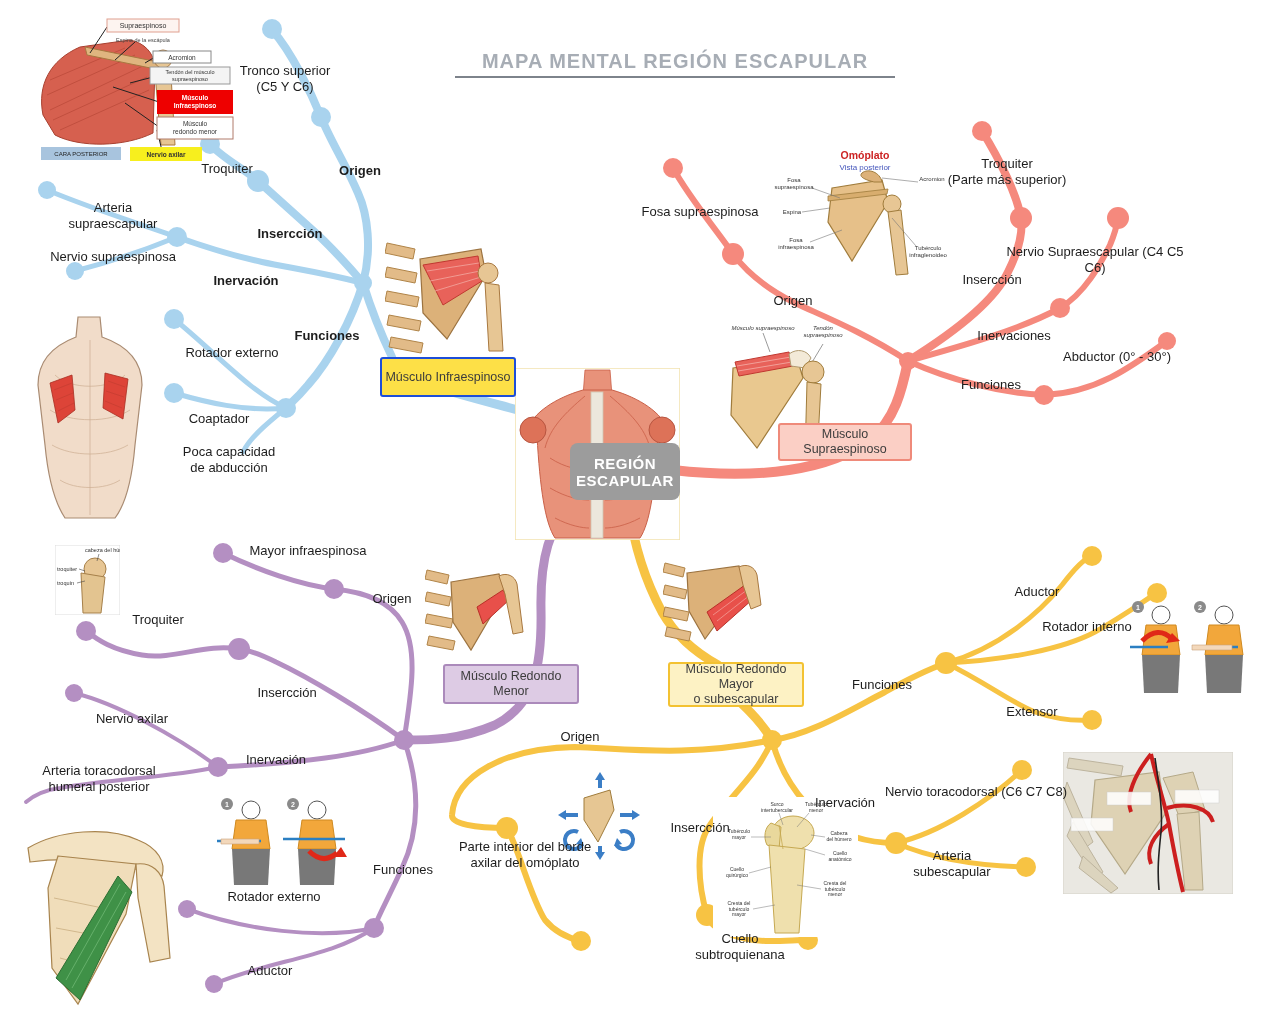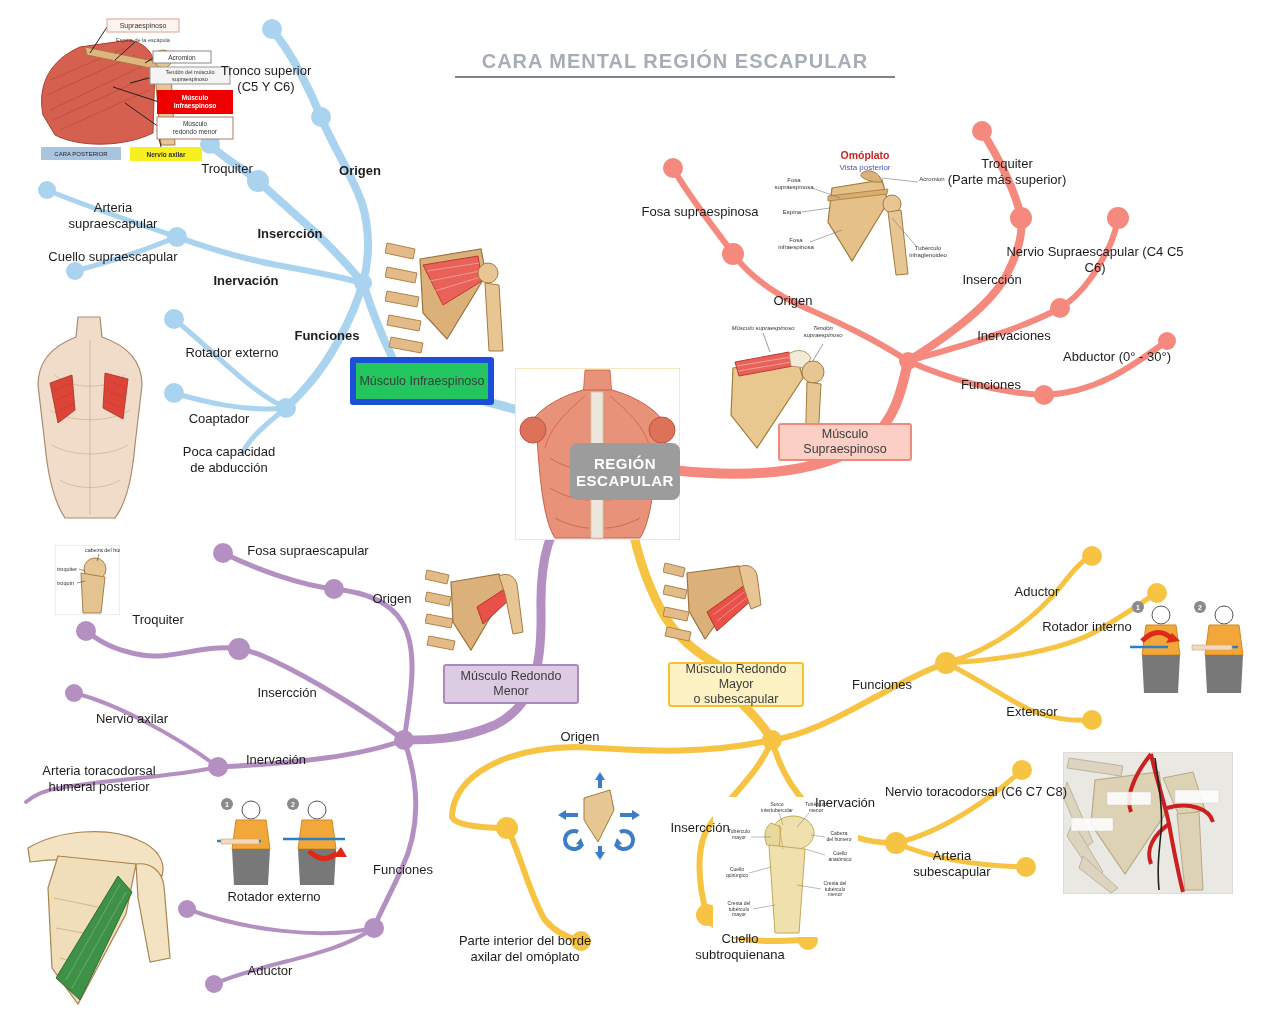--- a/index.html
+++ b/index.html
@@ -9,21 +9,21 @@
          font-size:20px;font-weight:bold;letter-spacing:1px;color:#a7adb5;}
   .title-line{position:absolute;left:455px;top:76px;width:440px;height:0;
               border-top:2px solid #7d838b;}
   svg.links{position:absolute;left:0;top:0;}
   .lbl{position:absolute;transform:translate(-50%,-50%);white-space:pre-line;text-align:center;
        font-size:13px;line-height:1.22;color:#1d1d1d;}
   .lbl.b{font-weight:bold;}
   .mbox{position:absolute;display:flex;align-items:center;justify-content:center;text-align:center;
         font-size:12.5px;color:#3c3c3c;border-radius:3px;line-height:1.2;white-space:pre-line;
         box-shadow:0 0 0 0;}
-  .mbox.blue{background:#22c55e;border:6px solid #1d4ed8;}
+  .mbox.blue{background:#fde047;border:2px solid #1d4ed8;margin-left:30px;}
   .mbox.red{background:#fbcfc5;border:2px solid #ef8a7a;}
   .mbox.purple{background:#ddcbe4;border:2px solid #ab8abb;}
   .mbox.yellow{background:#fdf2c4;border:2px solid #f3c232;}
   .center-node{position:absolute;left:570px;top:443px;width:110px;height:57px;background:#9c9c9c;
                border-radius:8px;color:#ffffff;font-weight:bold;font-size:15px;letter-spacing:.5px;
                display:flex;align-items:center;justify-content:center;text-align:center;white-space:pre-line;}
   .img{position:absolute;}
   .img svg{display:block;}
 </style>
 </head>
@@ -476,59 +476,59 @@
           <path d="M 42,140 L 78,150"></path>
       </g>
       <path d="M 100,58 L 114,74 L 62,182 L 38,160 Z" fill="#3f9147" stroke="#2c6e33" stroke-width="1"></path>
       <g stroke="#6fb874" stroke-width=".8">
           <path d="M 102,66 L 48,162"></path>
           <path d="M 108,74 L 54,170"></path>
         </g>
     </svg>
   </div>
 
-  <div class="lbl" style="left:266px;top:79px">Tronco superior
+  <div class="lbl" style="left:285px;top:79px">Tronco superior
 (C5 Y C6)</div>
   <div class="lbl" style="left:227px;top:169px">Troquiter</div>
   <div class="lbl b" style="left:360px;top:171px">Origen</div>
   <div class="lbl b" style="left:290px;top:234px">Insercción</div>
   <div class="lbl b" style="left:246px;top:281px">Inervación</div>
   <div class="lbl" style="left:113px;top:216px">Arteria
 supraescapular</div>
-  <div class="lbl" style="left:113px;top:257px">Cuello supraescapular</div>
+  <div class="lbl" style="left:113px;top:257px">Nervio supraespinosa</div>
   <div class="lbl b" style="left:327px;top:336px">Funciones</div>
   <div class="lbl" style="left:232px;top:353px">Rotador externo</div>
   <div class="lbl" style="left:219px;top:419px">Coaptador</div>
   <div class="lbl" style="left:229px;top:460px">Poca capacidad
 de abducción</div>
 
   <div class="lbl" style="left:700px;top:212px">Fosa supraespinosa</div>
   <div class="lbl" style="left:793px;top:301px">Origen</div>
   <div class="lbl" style="left:1007px;top:172px">Troquiter
 (Parte más superior)</div>
   <div class="lbl" style="left:992px;top:280px">Insercción</div>
   <div class="lbl" style="left:1095px;top:260px">Nervio Supraescapular (C4 C5 C6)</div>
   <div class="lbl" style="left:1014px;top:336px">Inervaciones</div>
   <div class="lbl" style="left:1117px;top:357px">Abductor (0° - 30°)</div>
   <div class="lbl" style="left:991px;top:385px">Funciones</div>
 
-  <div class="lbl" style="left:308px;top:551px">Fosa supraescapular</div>
+  <div class="lbl" style="left:308px;top:551px">Mayor infraespinosa</div>
   <div class="lbl" style="left:392px;top:599px">Origen</div>
   <div class="lbl" style="left:158px;top:620px">Troquiter</div>
   <div class="lbl" style="left:287px;top:693px">Insercción</div>
   <div class="lbl" style="left:132px;top:719px">Nervio axilar</div>
   <div class="lbl" style="left:276px;top:760px">Inervación</div>
   <div class="lbl" style="left:99px;top:779px">Arteria toracodorsal
 humeral posterior</div>
   <div class="lbl" style="left:403px;top:870px">Funciones</div>
   <div class="lbl" style="left:274px;top:897px">Rotador externo</div>
   <div class="lbl" style="left:270px;top:971px">Aductor</div>
 
   <div class="lbl" style="left:580px;top:737px">Origen</div>
-  <div class="lbl" style="left:525px;top:949px">Parte interior del borde
+  <div class="lbl" style="left:525px;top:855px">Parte interior del borde
 axilar del omóplato</div>
   <div class="lbl" style="left:700px;top:828px">Insercción</div>
   <div class="lbl" style="left:740px;top:947px">Cuello
 subtroquienana</div>
   <div class="lbl" style="left:845px;top:803px">Inervación</div>
   <div class="lbl" style="left:976px;top:792px">Nervio toracodorsal (C6 C7 C8)</div>
   <div class="lbl" style="left:952px;top:864px">Arteria
 subescapular</div>
   <div class="lbl" style="left:882px;top:685px">Funciones</div>
   <div class="lbl" style="left:1037px;top:592px">Aductor</div>
@@ -537,16 +537,16 @@
 
   <div class="mbox blue" style="left:350px;top:357px;width:132px;height:36px">Músculo Infraespinoso</div>
   <div class="mbox red" style="left:778px;top:423px;width:130px;height:34px">Músculo Supraespinoso</div>
   <div class="mbox purple" style="left:443px;top:664px;width:132px;height:36px">Músculo Redondo Menor</div>
   <div class="mbox yellow" style="left:668px;top:662px;width:132px;height:41px">Músculo Redondo Mayor
 o subescapular</div>
 
   <div class="center-node">REGIÓN
 ESCAPULAR</div>
 
-  <div class="title">CARA MENTAL REGIÓN ESCAPULAR</div>
+  <div class="title">MAPA MENTAL REGIÓN ESCAPULAR</div>
   <div class="title-line"></div>
 
 </div>
 
 </body></html>

